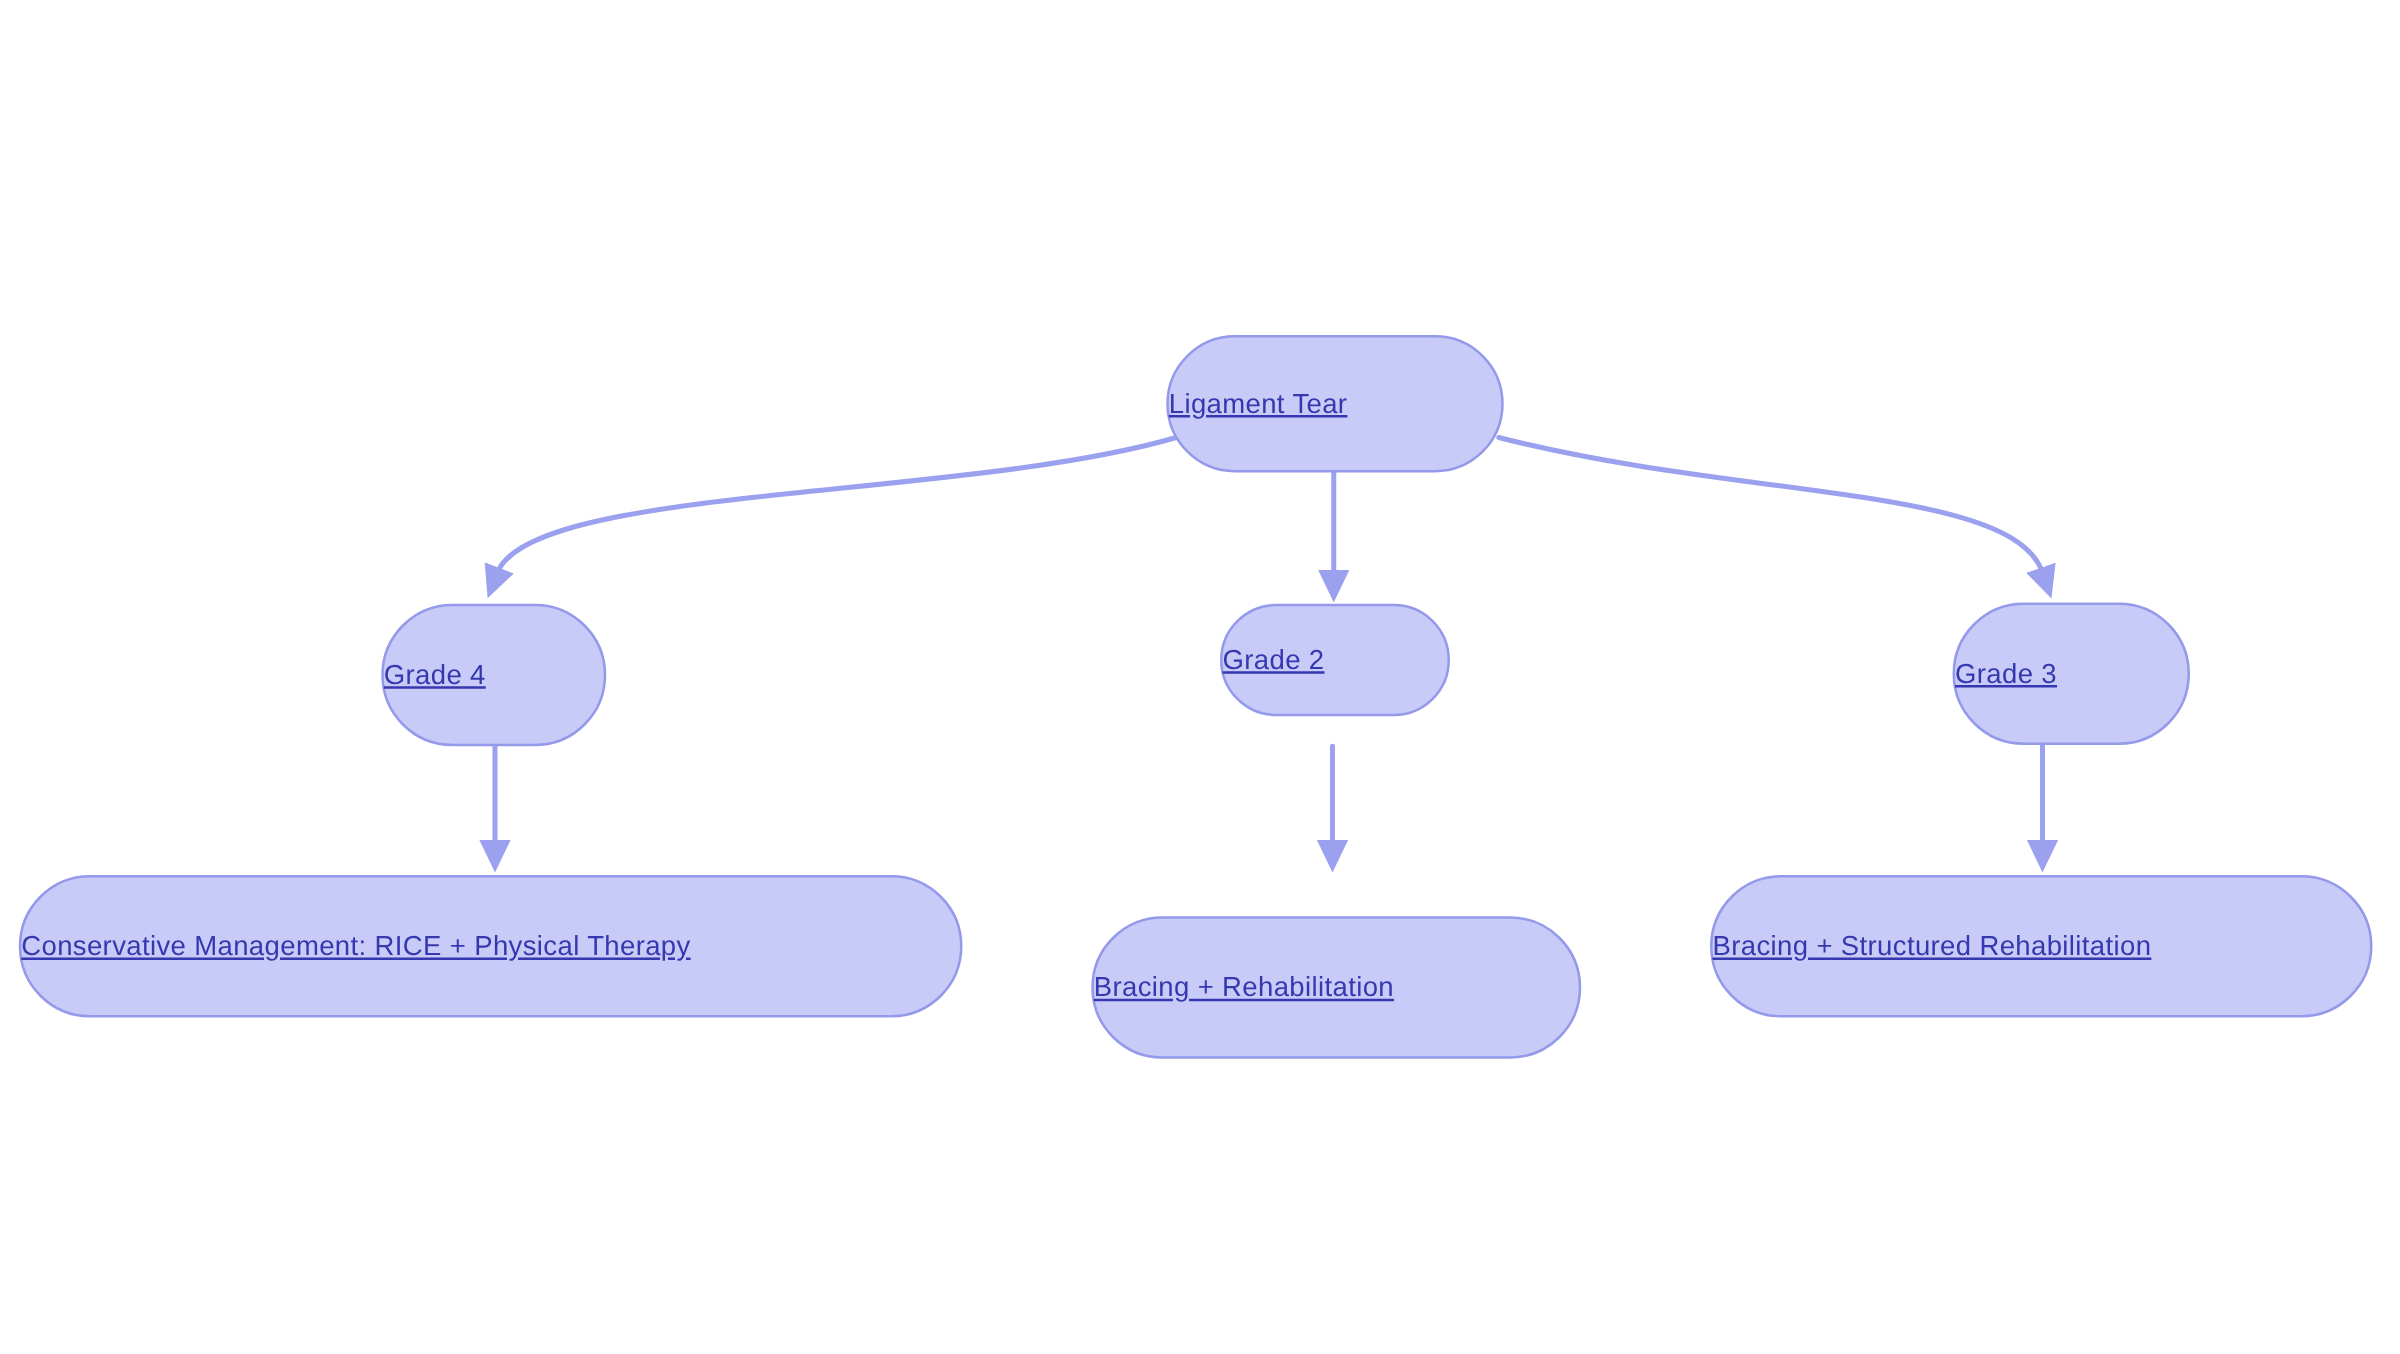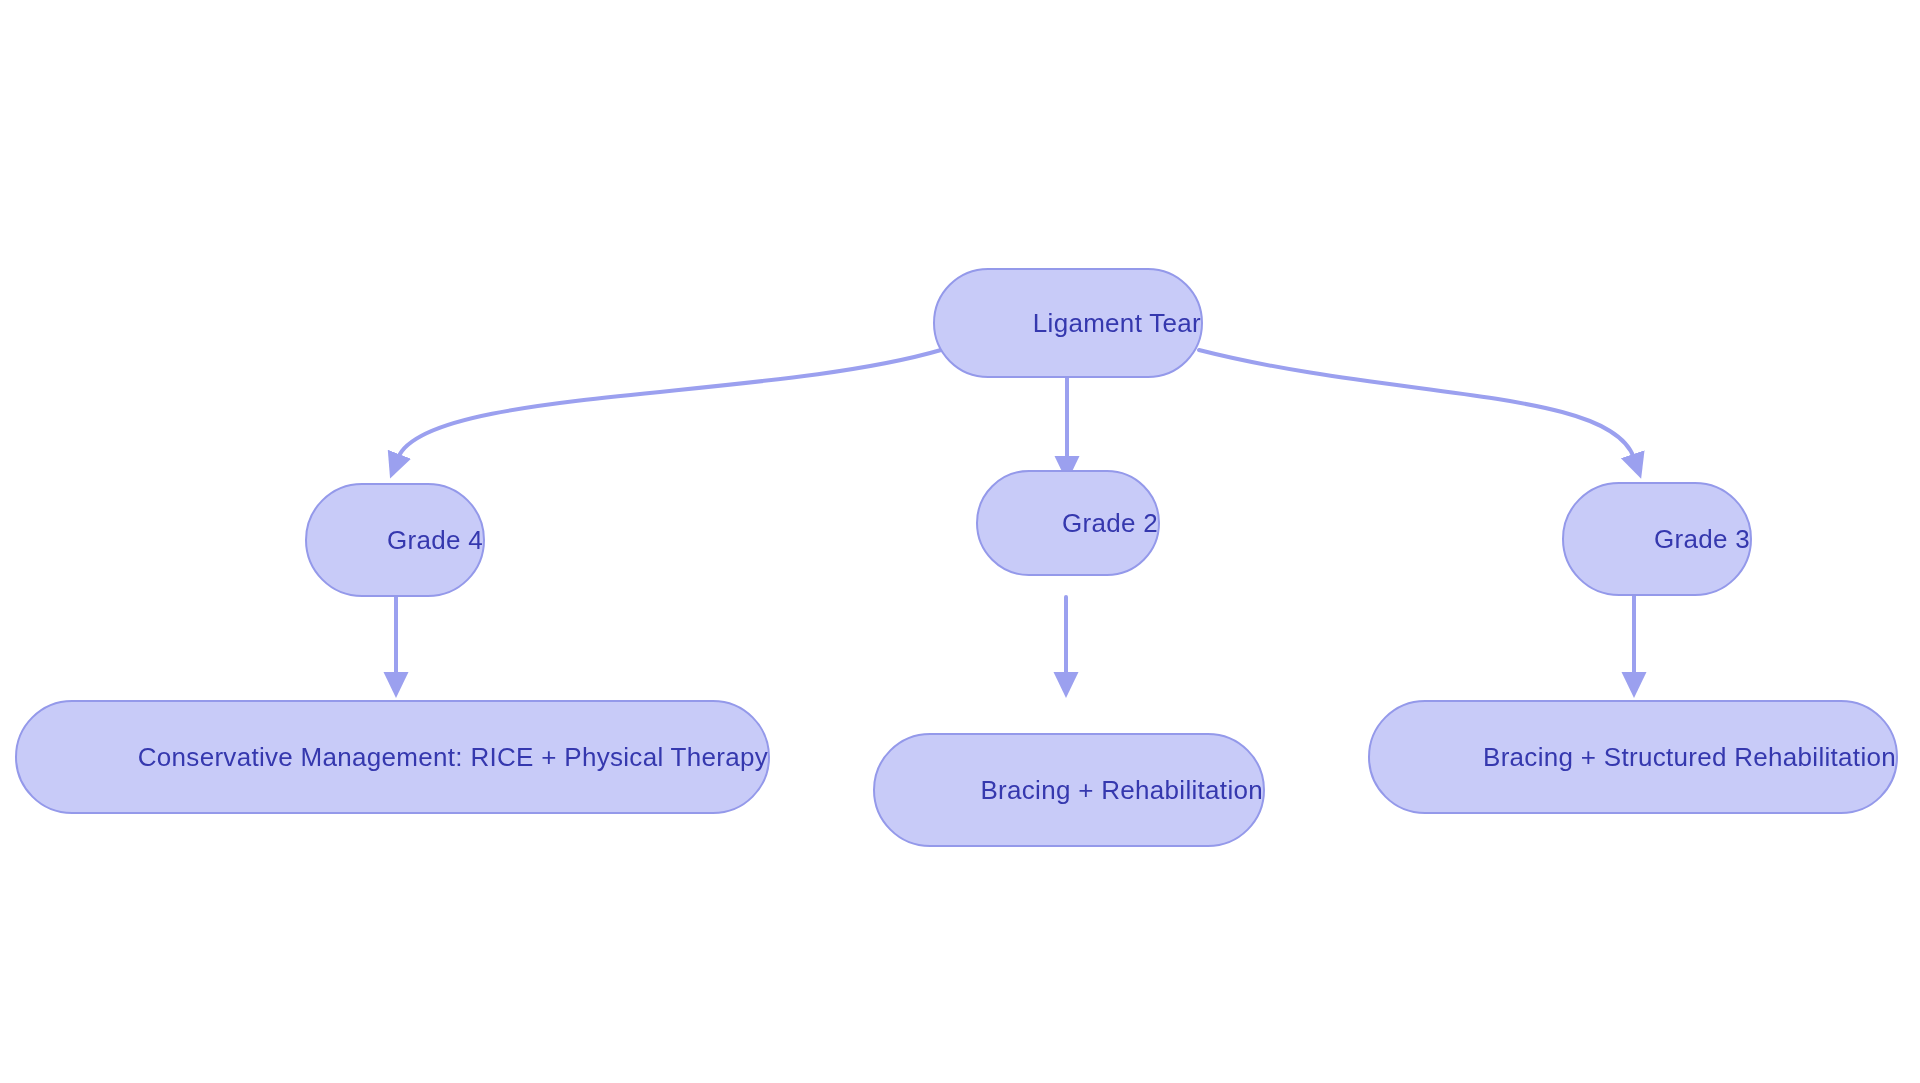--- a/index.html
+++ b/index.html
@@ -29,32 +29,33 @@
     fill: none;
     stroke: var(--edge);
     stroke-width: 4;
     stroke-linecap: round;
   }
   .arrowhead-shape { fill: var(--edge); }
   .node {
     position: absolute;
     display: flex;
     align-items: center;
-    justify-content: flex-end;
+    justify-content: flex-start;
     background: var(--node-fill);
     border: 2px solid var(--node-border);
     color: var(--node-text);
-    font-size: 26px;
+    font-size: 22px;
     letter-spacing: 0.3px;
     text-align: center;
     white-space: nowrap;
+    text-decoration: underline;
   }
   .node-root   { left: 933px;  top: 268px; width: 270px; height: 110px; border-radius: 55px; }
   .node-grade1 { left: 305px;  top: 483px; width: 180px; height: 114px; border-radius: 57px; }
-  .node-grade2 { left: 976px;  top: 470px; width: 184px; height: 106px; border-radius: 57px; }
+  .node-grade2 { left: 976px;  top: 483px; width: 184px; height: 90px; border-radius: 57px; }
   .node-grade3 { left: 1562px; top: 482px; width: 190px; height: 114px; border-radius: 57px; }
   .node-treat1 { left: 15px;   top: 700px; width: 755px; height: 114px; border-radius: 57px; }
   .node-treat2 { left: 873px;  top: 700px; width: 392px; height: 114px; border-radius: 57px; margin-top: 33px; }
   .node-treat3 { left: 1368px; top: 700px; width: 530px; height: 114px; border-radius: 57px; }
 </style>
 </head>
 <body>
 
 <div class="canvas">
 

